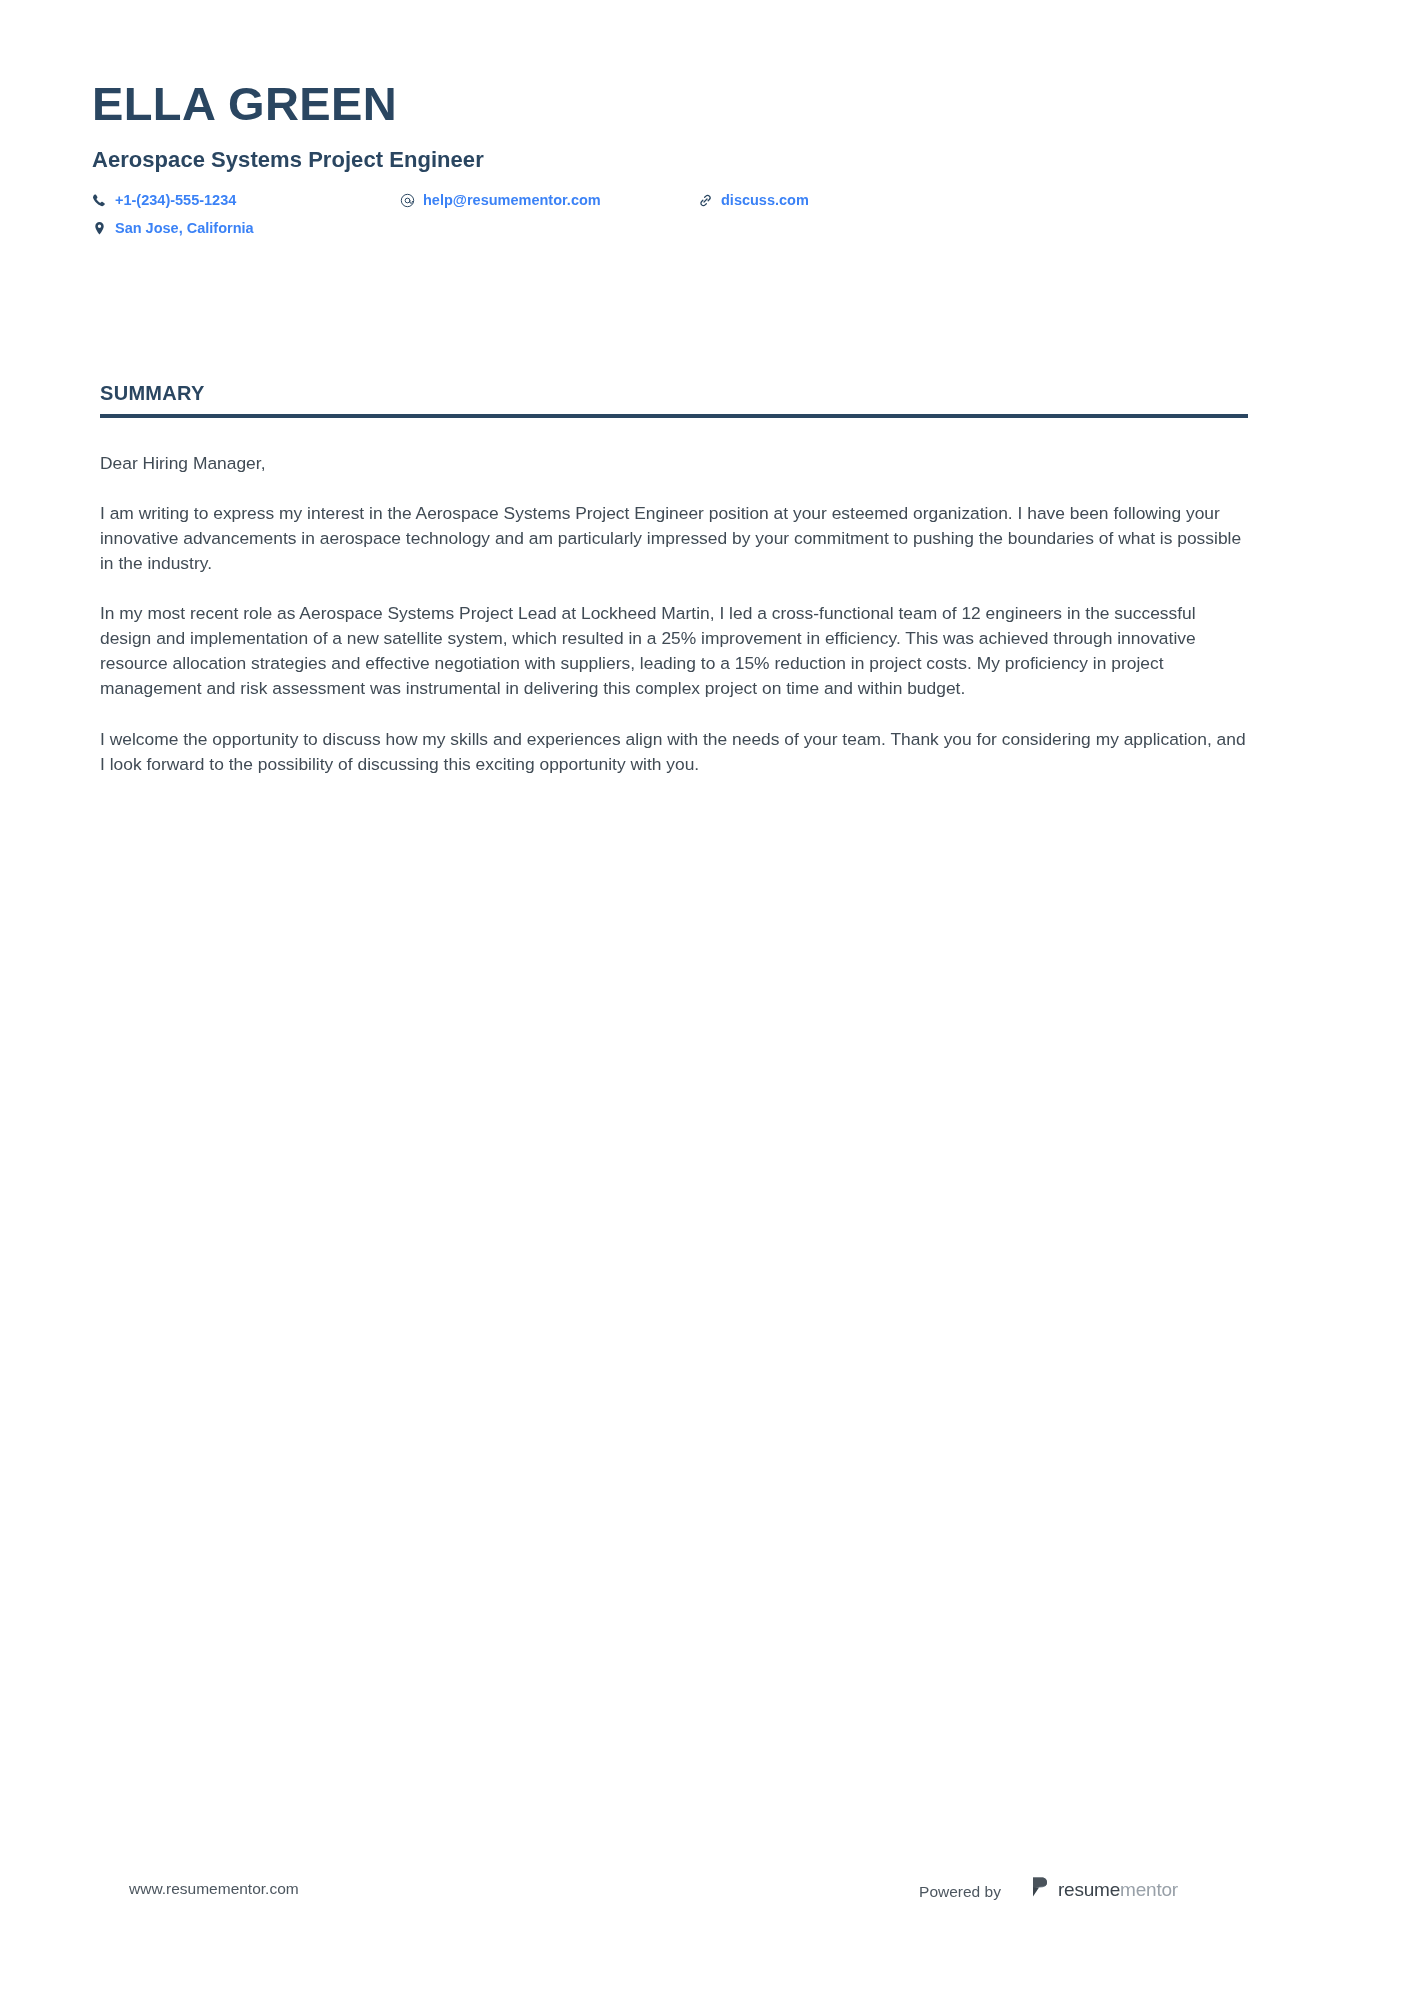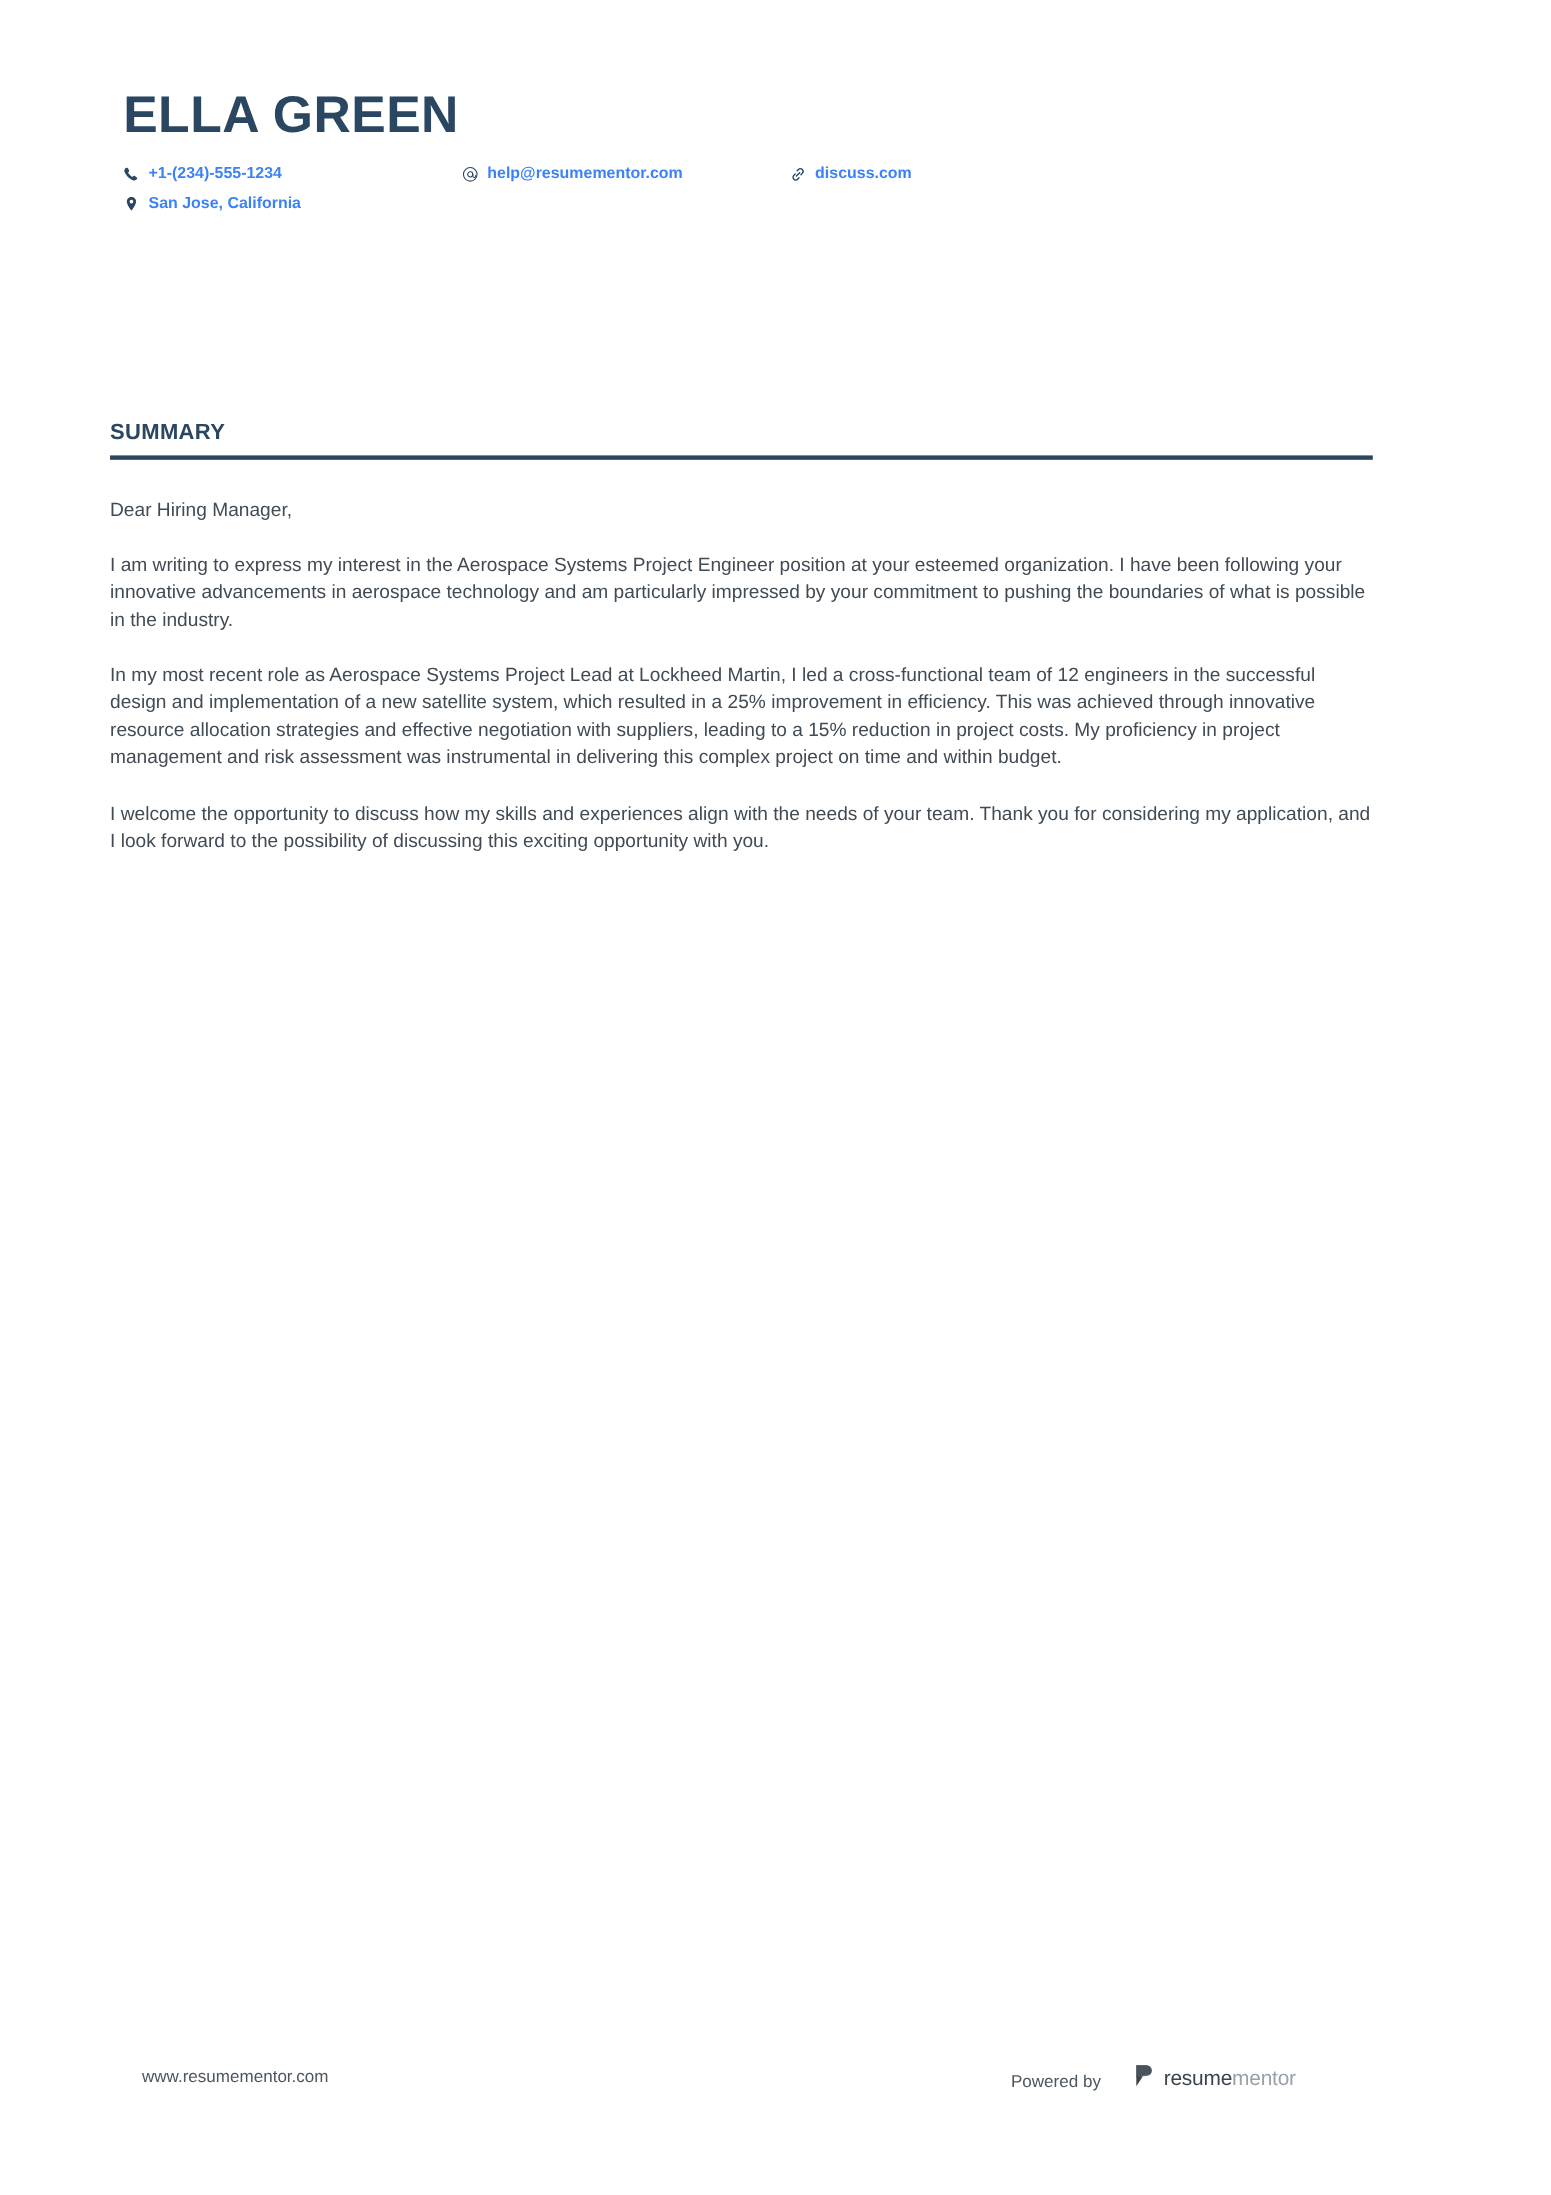--- a/index.html
+++ b/index.html
@@ -16,21 +16,21 @@
     width: 1410px;
     height: 1995px;
     background: #ffffff;
     box-sizing: border-box;
     overflow: hidden;
   }
 
   
   .header {
     position: absolute;
-    left: 112px;
+    left: 92px;
     top: 78px;
     width: 1215px;
   }
   .name {
     font-size: 47px;
     font-weight: 700;
     letter-spacing: 0.4px;
     color: #2a4661;
     line-height: 1.12;
     margin: 0;
@@ -156,20 +156,21 @@
   .brand-word .b1 { font-weight: 400; color: #3b444c; }
   .brand-word .b2 { font-weight: 400; color: #98a0a8; }
 </style>
 </head>
 <body>
 
 <div class="page">
 
   <div class="header">
     <h1 class="name">ELLA GREEN</h1>
+    <div class="job-title">Aerospace Systems Project Engineer</div>
 
     <div class="contact-block">
 
       <div class="contact-row">
 
         <div class="contact-item c1">
           <span class="cicon">
             <svg width="15" height="15" viewBox="0 0 16 16" fill="currentColor">
               <path d="M3.2 1.5c-.5 0-1 .3-1.3.8L1.3 3.6c-.3.5-.3 1.1-.1 1.7.7 1.9 1.9 3.7 3.4 5.2 1.5 1.5 3.3 2.7 5.2 3.4.6.2 1.2.2 1.7-.1l1.3-.7c.5-.3.8-.8.8-1.3 0-.3-.1-.6-.4-.8l-1.9-1.4c-.4-.3-.9-.3-1.3 0l-.9.7c-.2.2-.5.2-.7 0-1.4-.9-2.6-2.1-3.5-3.5-.2-.2-.2-.5 0-.7l.7-.9c.3-.4.3-.9 0-1.3L4.3 1.9c-.3-.3-.7-.4-1.1-.4z"></path>
             </svg>

